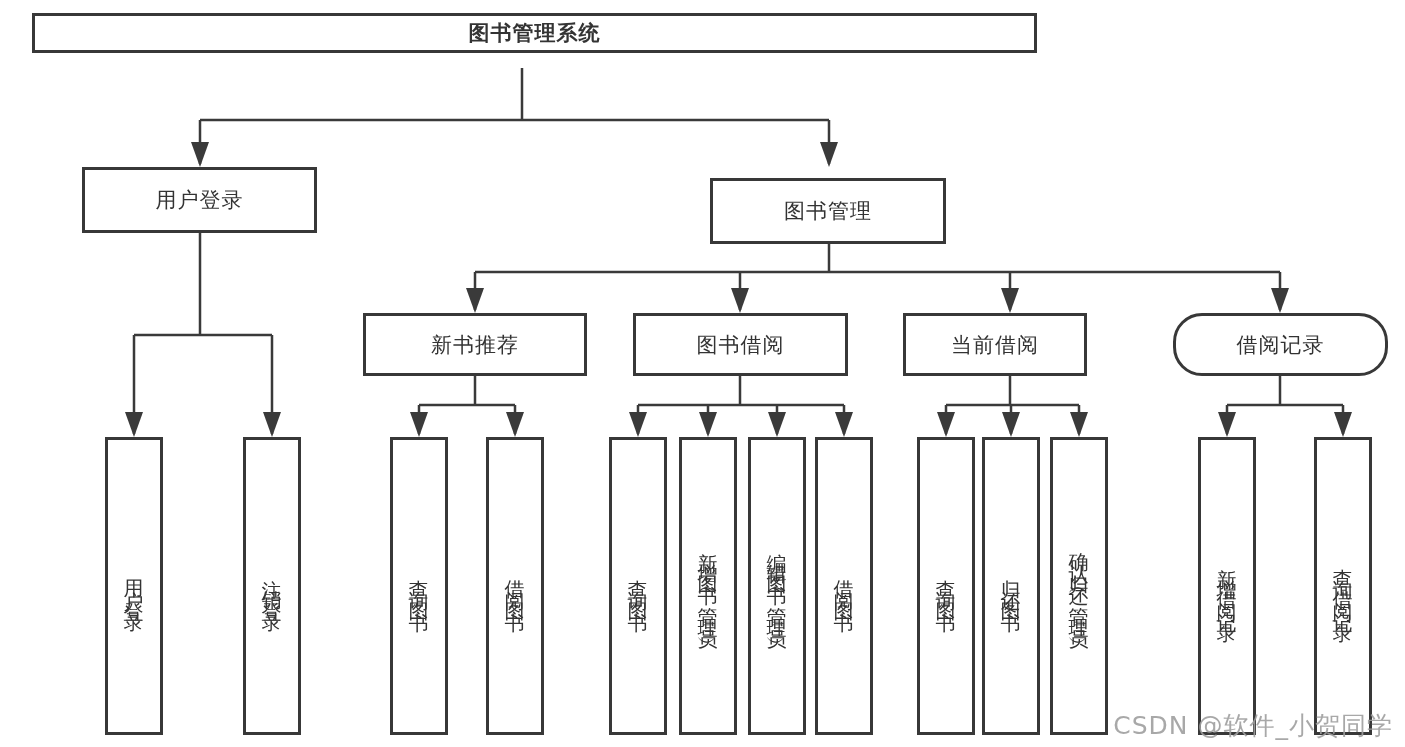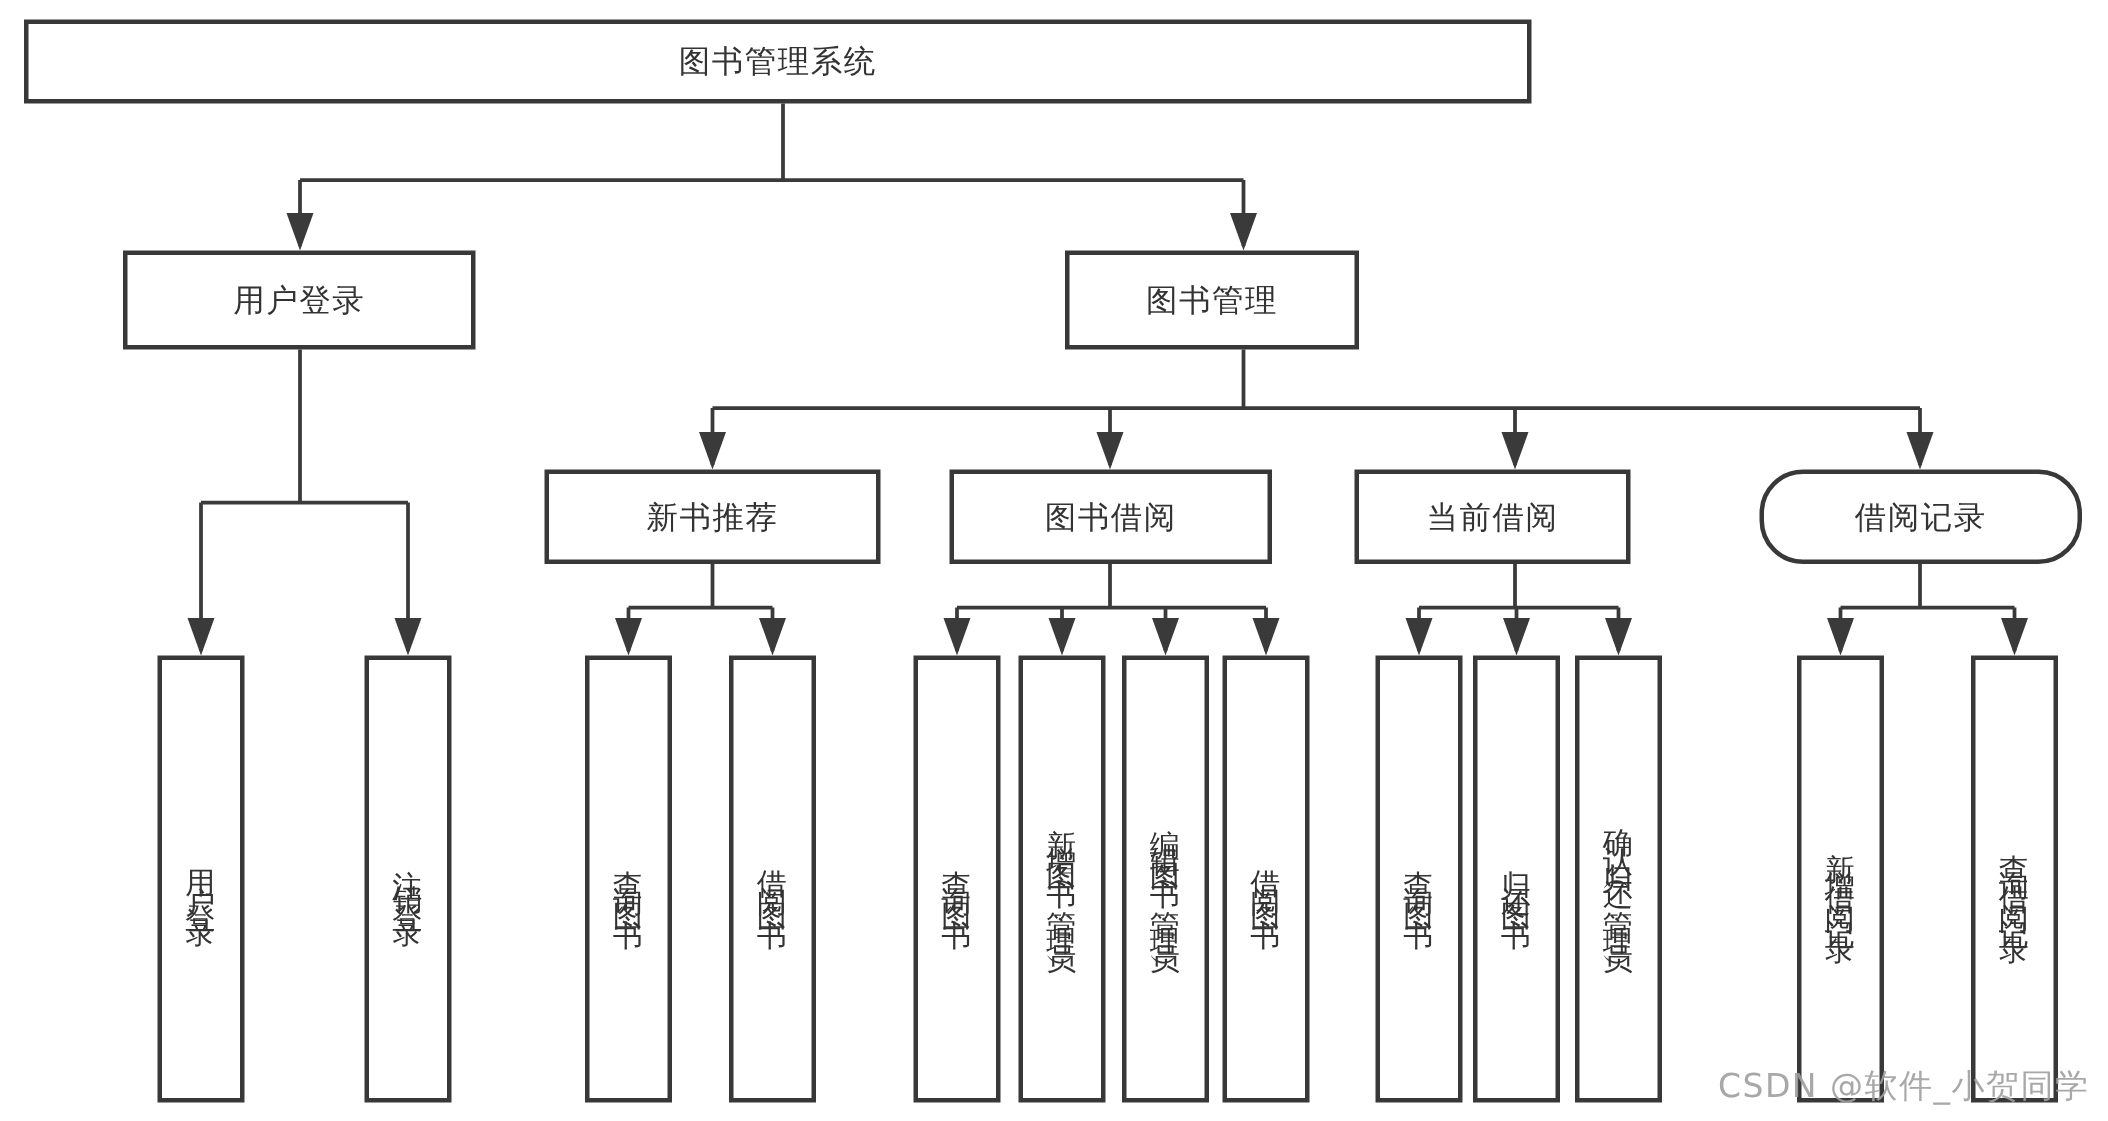--- a/index.html
+++ b/index.html
@@ -36,21 +36,21 @@
     letter-spacing: 11px;
     font-size: 20px;
     line-height: 1;
     color: #333333;
     white-space: nowrap;
   }
   .watermark {
     position: absolute;
     right: 12px;
     top: 709px;
-    font-size: 22px;
+    font-size: 25px;
     color: rgba(158,158,158,0.9);
     letter-spacing: 1px;
     z-index: 5;
     white-space: nowrap;
   }
 </style>
 </head>
 <body>
 
 <div class="canvas">
@@ -88,28 +88,28 @@
       <polygon points="768,412 786,412 777,437"></polygon>
       <polygon points="835,412 853,412 844,437"></polygon>
       <polygon points="937,412 955,412 946,437"></polygon>
       <polygon points="1002,412 1020,412 1011,437"></polygon>
       <polygon points="1070,412 1088,412 1079,437"></polygon>
       <polygon points="1218,412 1236,412 1227,437"></polygon>
       <polygon points="1334,412 1352,412 1343,437"></polygon>
     </g>
   </svg>
 
-  <div class="node" style="left:16px; top:13px; width:1005px; height:56px;">
+  <div class="node" style="left:32px; top:13px; width:1005px; height:40px;font-weight:bold;">
     <span>图书管理系统</span>
   </div>
 
   <div class="node" style="left:82px; top:167px; width:235px; height:66px;">
     <span>用户登录</span>
   </div>
-  <div class="node" style="left:710px; top:167px; width:196px; height:66px;">
+  <div class="node" style="left:710px; top:178px; width:236px; height:66px;">
     <span>图书管理</span>
   </div>
 
   <div class="node" style="left:363px; top:313px; width:224px; height:63px;">
     <span>新书推荐</span>
   </div>
   <div class="node" style="left:633px; top:313px; width:215px; height:63px;">
     <span>图书借阅</span>
   </div>
   <div class="node" style="left:903px; top:313px; width:184px; height:63px;">

